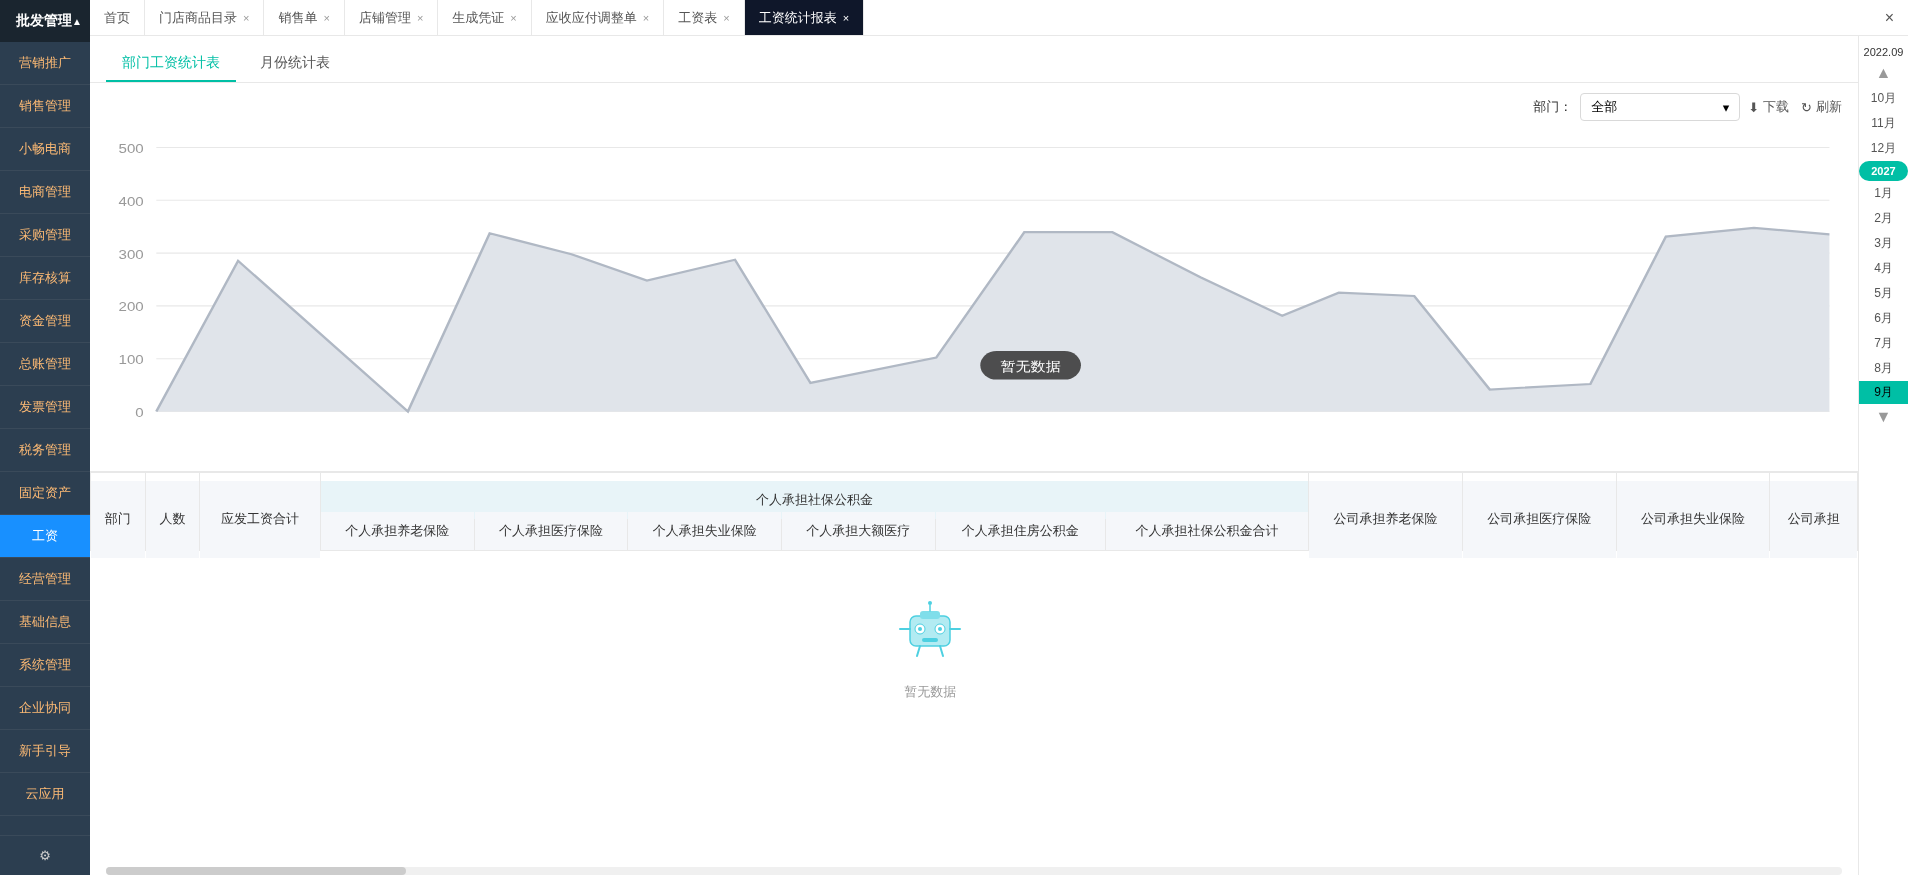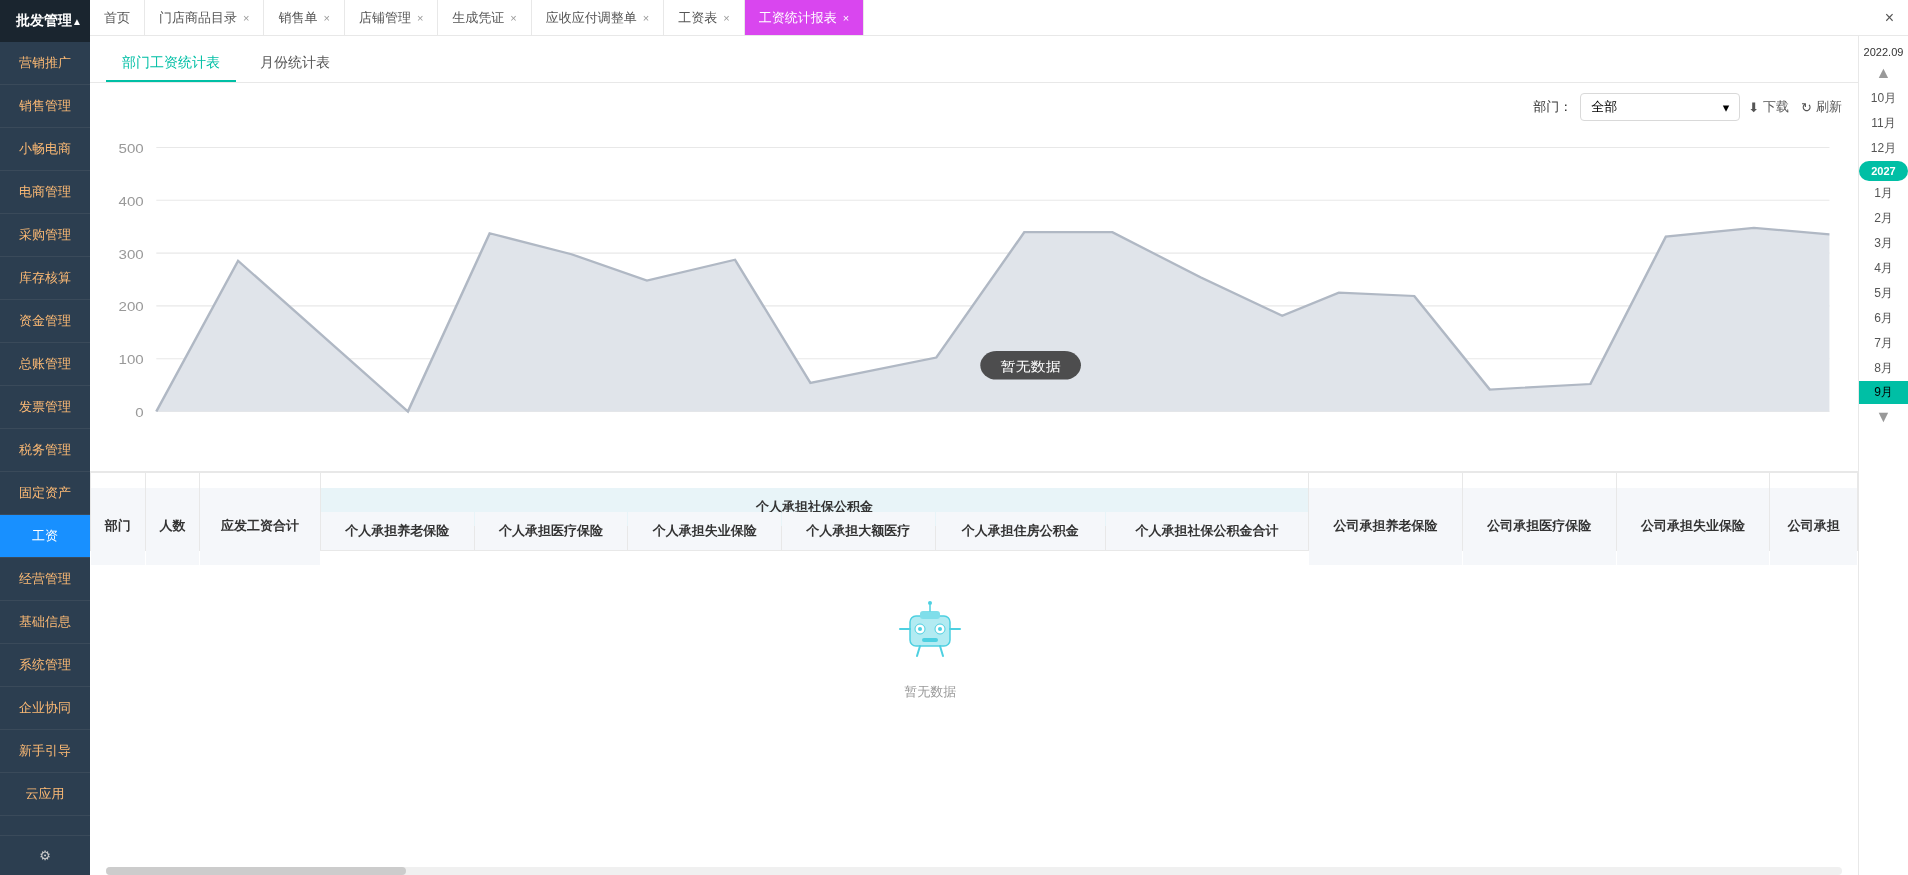--- a/index.html
+++ b/index.html
@@ -68,21 +68,21 @@
       align-items: center;
       padding: 0 14px;
       height: 100%;
       font-size: 13px;
       color: #555;
       cursor: pointer;
       border-right: 1px solid #e8e8e8;
       white-space: nowrap;
       position: relative;
     }
-    .tab-item.active { color: #fff; background: #d946ef; }
+    .tab-item.active { color: #fff; background: #0f172a; }
     .tab-item .tab-close {
       margin-left: 6px;
       font-size: 11px;
       color: #999;
       cursor: pointer;
     }
     .tab-item.active .tab-close { color: #fff; }
     .tab-bar-close {
       margin-left: auto;
       padding: 0 14px;
@@ -190,23 +190,23 @@
       border-collapse: collapse;
       font-size: 13px;
     }
     .data-table th {
       background: #f5f7fa;
       border: 1px solid #e8e8e8;
       padding: 10px 8px;
       text-align: center;
       white-space: nowrap;
       color: #333;
-      font-weight: bold;
+      font-weight: normal;
       position: sticky;
-      top: 15px;
+      top: 8px;
       z-index: 2;
     }
     .data-table th.group-header {
       background: #e8f4f8;
     }
     .data-table td {
       border: 1px solid #e8e8e8;
       padding: 8px;
       text-align: center;
       color: #555;

